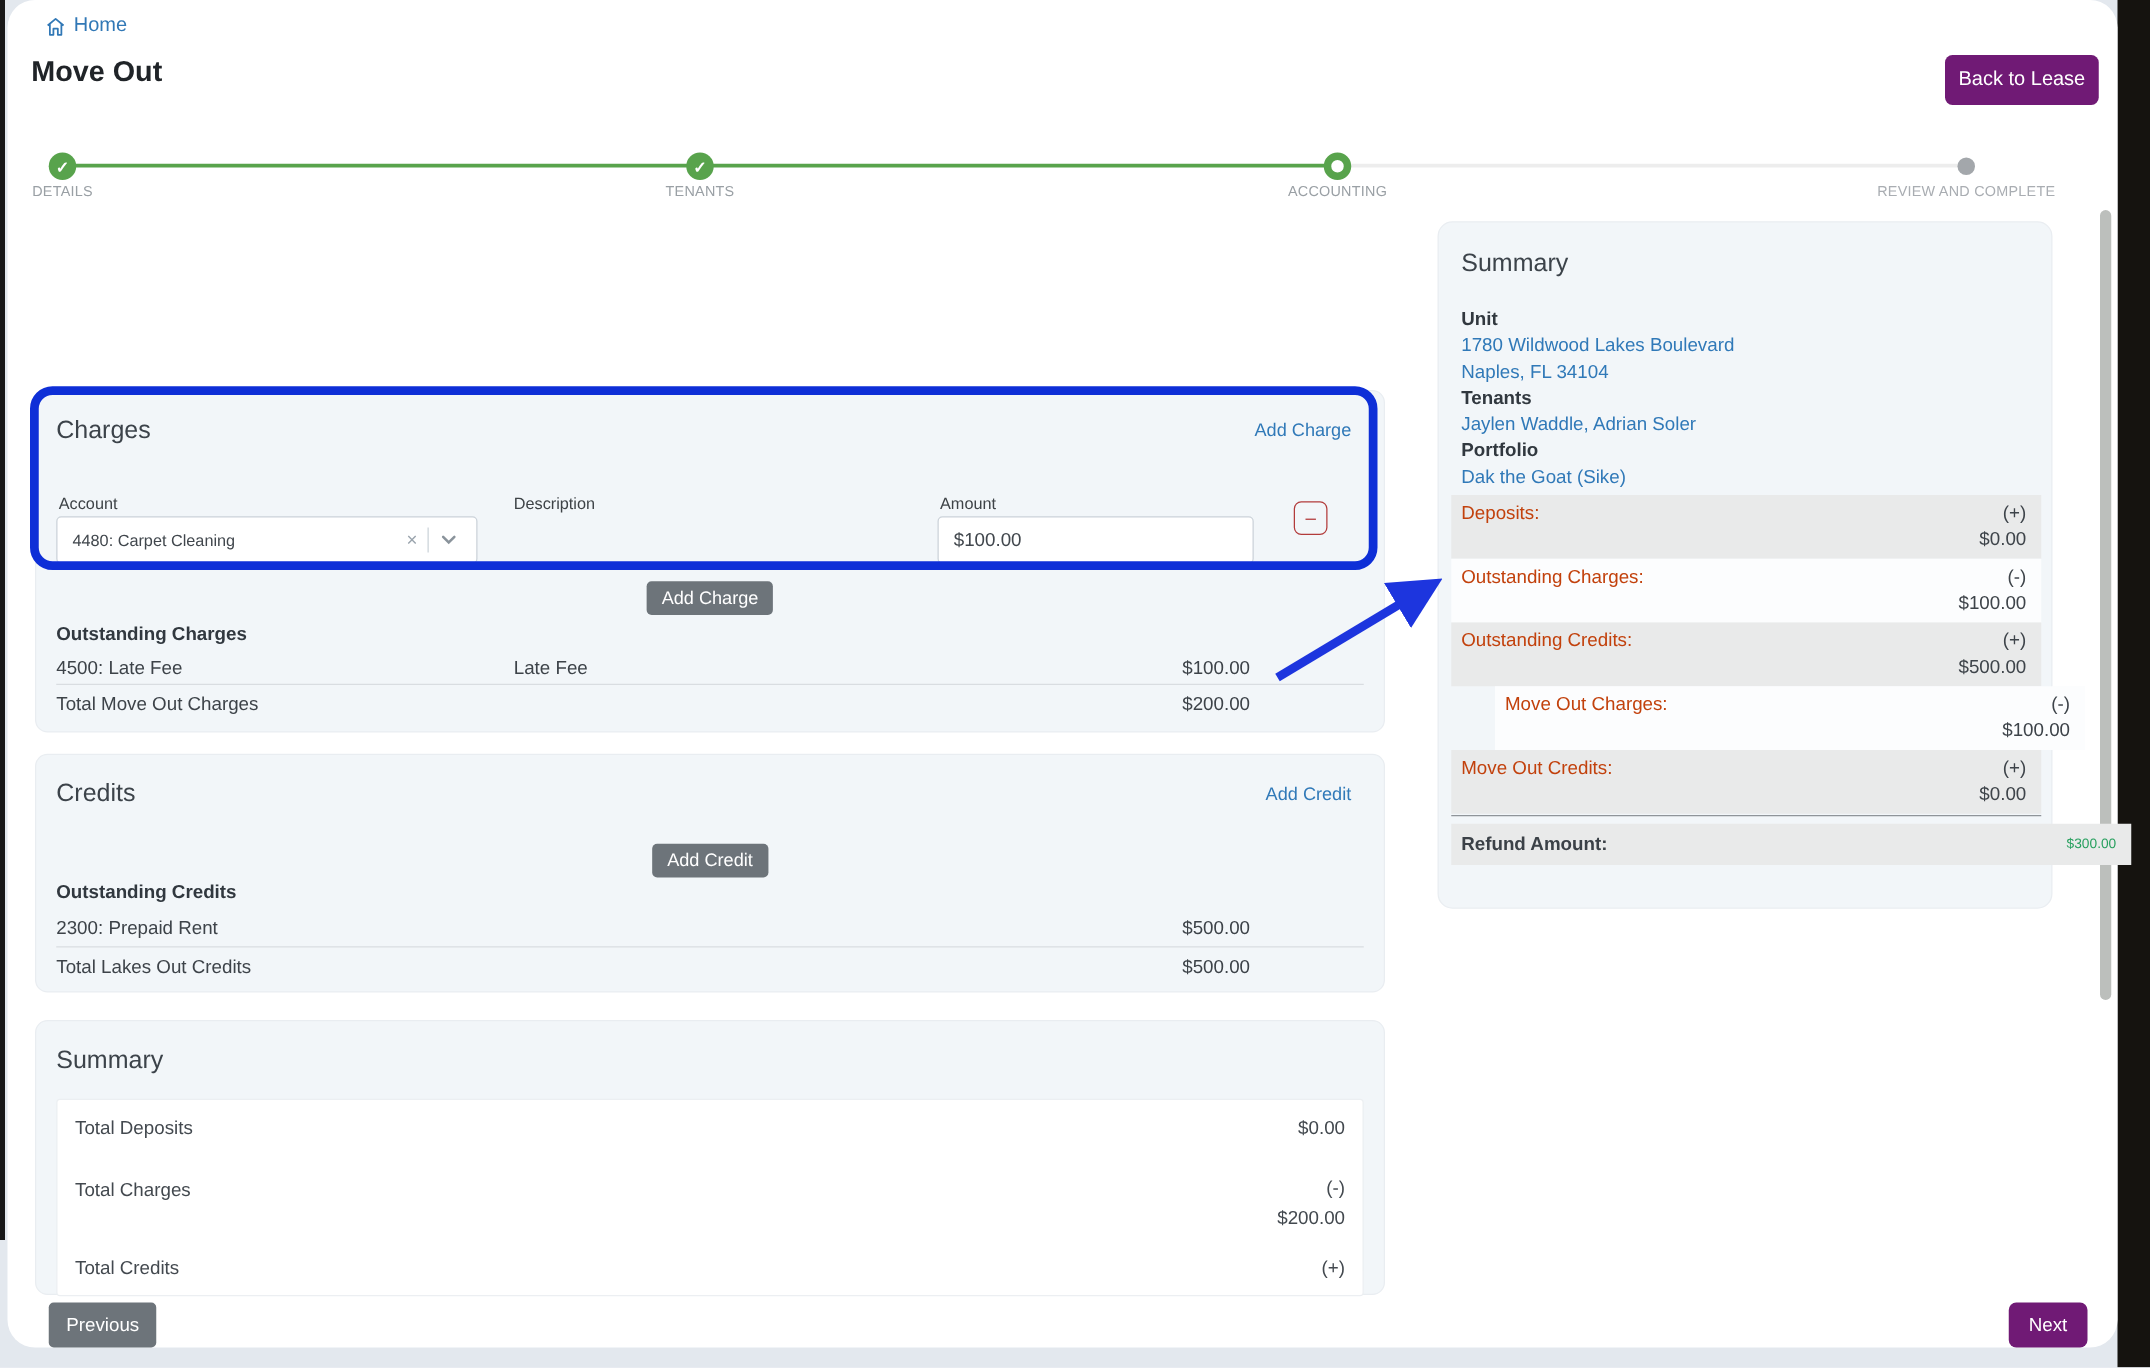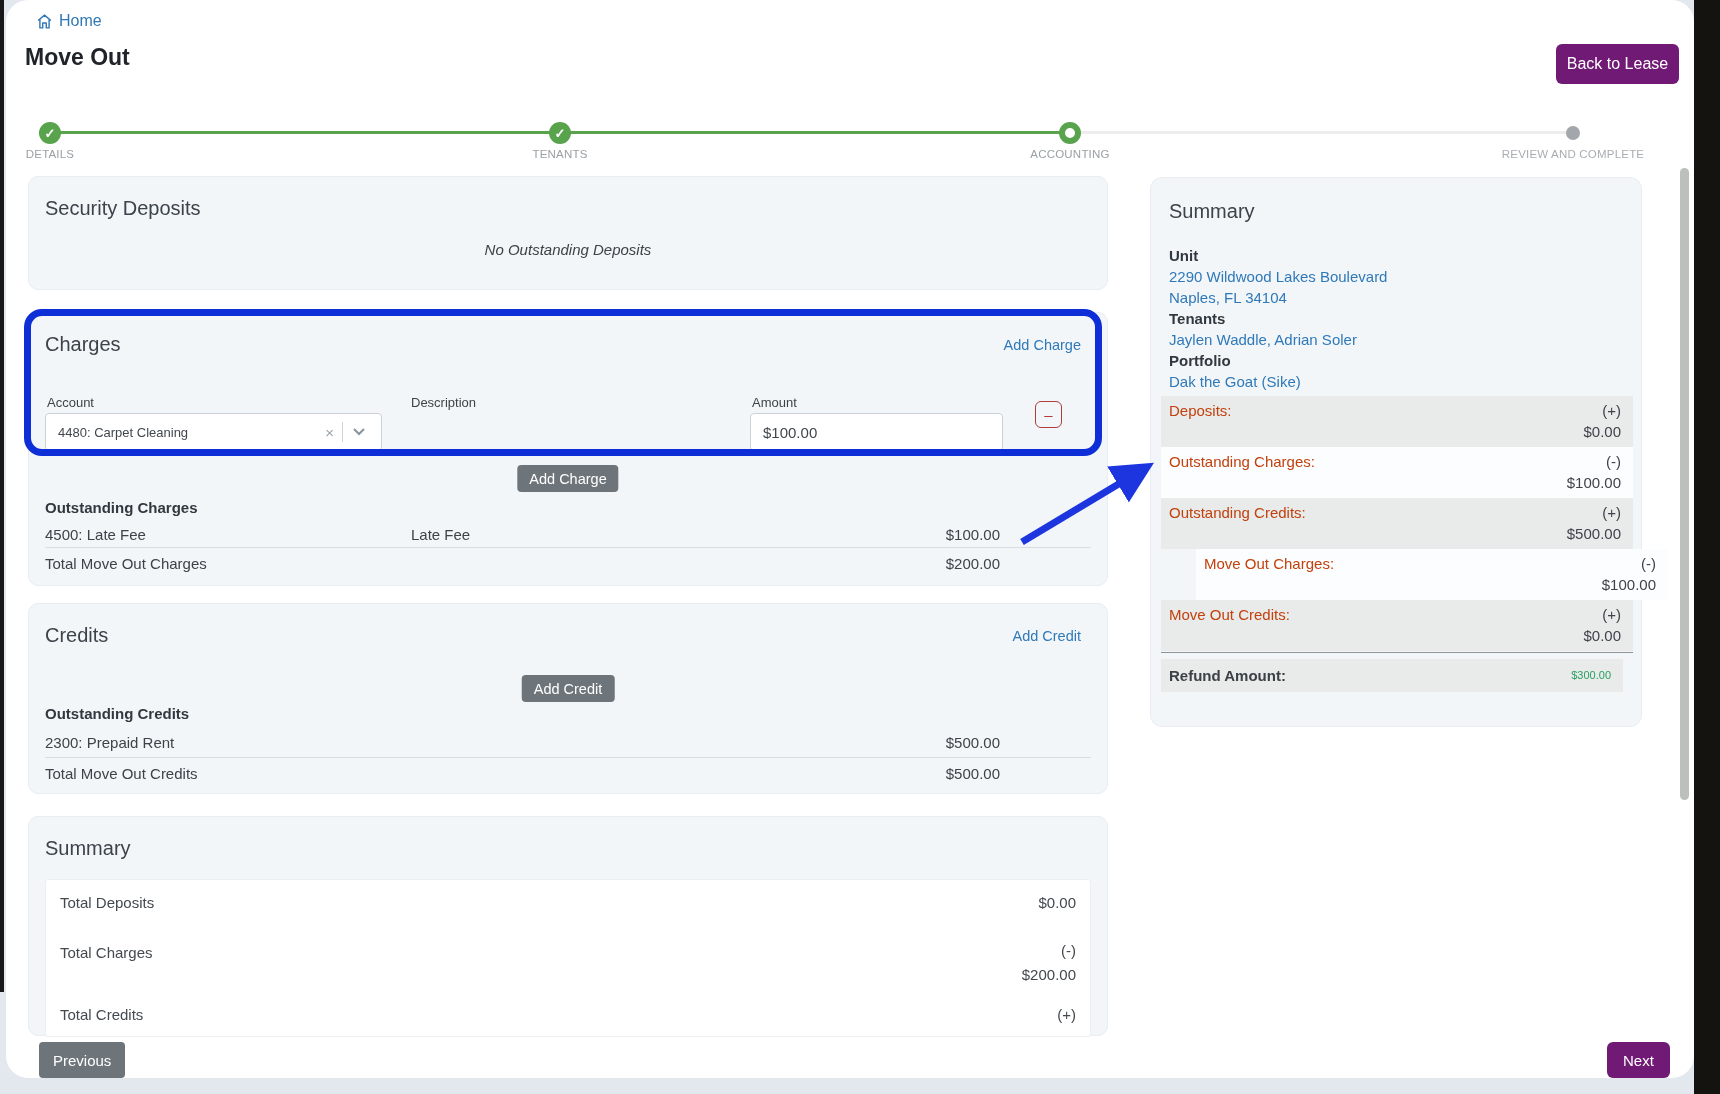--- a/index.html
+++ b/index.html
@@ -70,21 +70,21 @@
   .sb-line { position:absolute; left:18px; font-size:15px; white-space:nowrap; }
   .sb-bold { font-weight:bold; color:#31383f; }
   .sb-link { color:#3079b8; cursor:pointer; }
   .amount-row { position:absolute; left:10px; width:472px; height:51px; }
   .row-gray { background:#e9eaea; }
   .row-white { background:#fcfdfe; }
   .ar-label { position:absolute; left:8px; top:6px; font-size:15px; color:#c2410c; }
   .ar-sign { position:absolute; right:12px; top:6px; font-size:15px; color:#3e444a; }
   .ar-value { position:absolute; right:12px; top:27px; font-size:15px; color:#3e444a; }
   .sb-divider { position:absolute; left:10px; width:472px; top:474px; border-top:1px solid #8f9499; }
-  .refund-row { position:absolute; left:10px; width:462px; top:481px; height:33px; background:#e9eaea; }
+  .refund-row { position:absolute; left:10px; width:544px; top:481px; height:33px; background:#e9eaea; }
   .refund-label { position:absolute; left:8px; top:0; line-height:33px; font-size:15px; font-weight:bold; color:#3b4147; }
   .refund-value { position:absolute; right:12px; top:0; line-height:33px; font-size:11px; color:#28a05f; }
 
   .arrow-overlay { position:absolute; left:1000px; top:440px; width:180px; height:130px; pointer-events:none; z-index:7; }
 </style>
 </head>
 <body>
 
 <div id="screen">
   <div class="edge-left"></div>
@@ -107,24 +107,20 @@
     <div class="dot dot-check" style="left:39px;">✓</div>
     <div class="dot dot-check" style="left:549px;">✓</div>
     <div class="dot dot-active" style="left:1059px;"></div>
     <div class="dot dot-todo" style="left:1566px;"></div>
     <div class="step-label" style="left:50px;">DETAILS</div>
     <div class="step-label" style="left:560px;">TENANTS</div>
     <div class="step-label" style="left:1070px;">ACCOUNTING</div>
     <div class="step-label" style="left:1573px; color:#a9adb2;">REVIEW AND COMPLETE</div>
   </div>
 
-  <div class="card card-deposits">
-    <div class="card-title">Security Deposits</div>
-    <div class="empty-msg">No Outstanding Deposits</div>
-  </div>
 
   <div class="card card-charges">
     <div class="card-title">Charges</div>
     <div class="add-link">Add Charge</div>
 
     <div class="form-label" style="left:18px;">Account</div>
     <div class="form-label" style="left:382px;">Description</div>
     <div class="form-label" style="left:723px;">Amount</div>
 
     <div class="input select-box" style="left:16px; width:337px;">
@@ -160,42 +156,42 @@
     <div class="card-title">Credits</div>
     <div class="add-link">Add Credit</div>
     <button class="btn btn-gray mid-btn" style="top:71px;">Add Credit</button>
     <div class="section-sub" style="top:101px;">Outstanding Credits</div>
     <div>
       <div class="trow-cell" style="left:16px; top:130px;">2300: Prepaid Rent</div>
       <div class="trow-cell" style="right:107px; top:130px;">$500.00</div>
     </div>
     <div class="t-divider" style="top:153px;"></div>
     <div>
-      <div class="trow-cell" style="left:16px; top:161px;">Total Move Out Credits</div>
+      <div class="trow-cell" style="left:16px; top:161px;">Total Lakes Out Credits</div>
       <div class="trow-cell" style="right:107px; top:161px;">$500.00</div>
     </div>
   </div>
 
   <div class="card card-summary">
     <div class="card-title">Summary</div>
     <div class="inner-panel">
       <div class="sum-label" style="top:14px;">Total Deposits</div>
       <div class="sum-right" style="top:14px;">$0.00</div>
       <div class="sum-label" style="top:64px;">Total Charges</div>
       <div class="sum-right" style="top:62px;">(-)</div>
       <div class="sum-right" style="top:86px;">$200.00</div>
       <div class="sum-label" style="top:126px;">Total Credits</div>
       <div class="sum-right" style="top:126px;">(+)</div>
     </div>
   </div>
 
   <div class="sidebar-card">
     <div class="card-title" style="left:18px; top:22px;">Summary</div>
     <div class="sb-line sb-bold" style="top:69px;">Unit</div>
-    <div class="sb-line sb-link" style="top:90px;">2290 Wildwood Lakes Boulevard</div>
+    <div class="sb-line sb-link" style="top:90px;">1780 Wildwood Lakes Boulevard</div>
     <div class="sb-line sb-link" style="top:111px;">Naples, FL 34104</div>
     <div class="sb-line sb-bold" style="top:132px;">Tenants</div>
     <div class="sb-line" style="top:153px;">
       <span class="sb-link">Jaylen Waddle,</span>
       <span class="sb-link">Adrian Soler</span>
     </div>
     <div class="sb-line sb-bold" style="top:174px;">Portfolio</div>
     <div class="sb-line sb-link" style="top:195px;">Dak the Goat (Sike)</div>
 
     <div class="amount-row row-gray" style="top:218px;">

